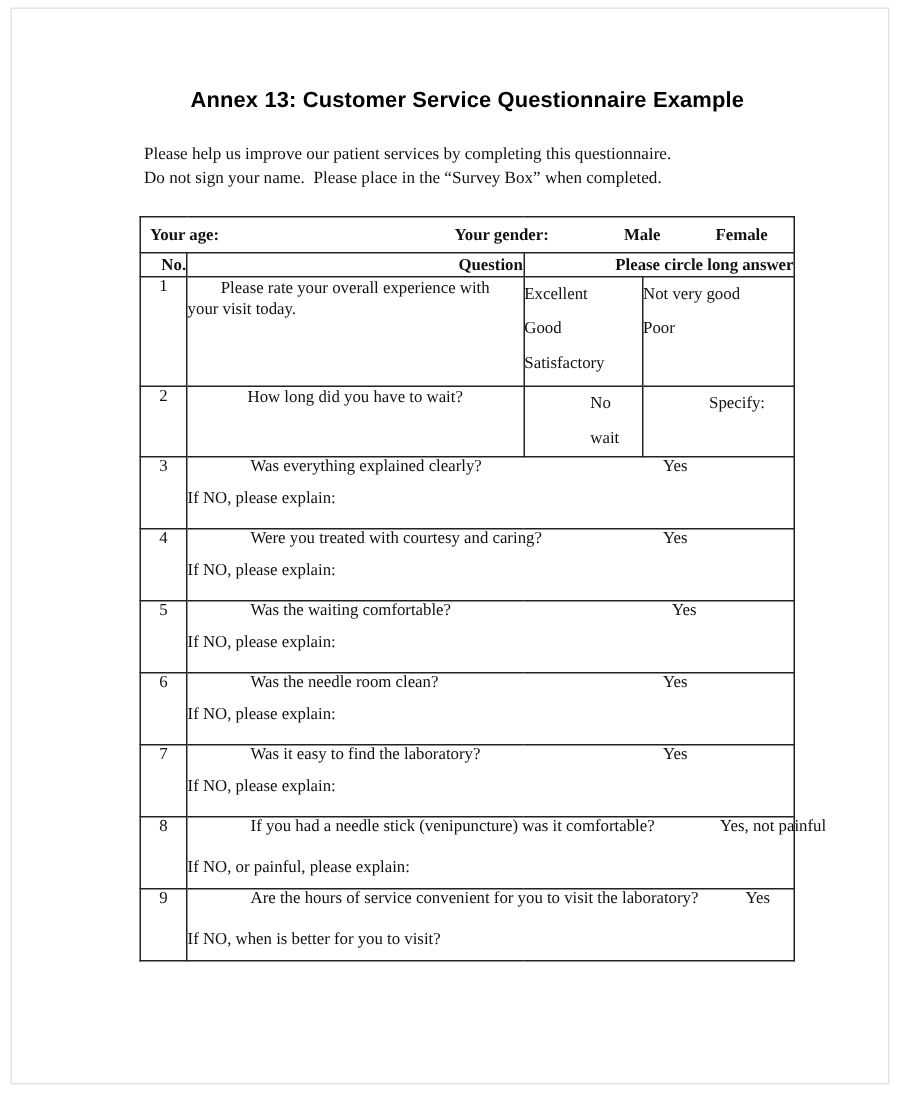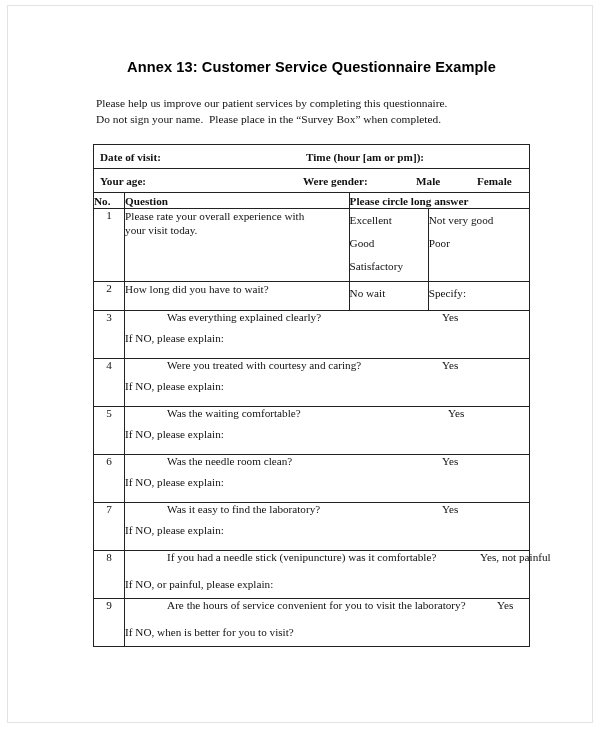--- a/index.html
+++ b/index.html
@@ -104,41 +104,41 @@
   }
   .l-date   { left: 6px; }
   .l-time   { left: 212px; }
   .l-age    { left: 6px; }
   .l-gender { left: 209px; }
   .l-male   { left: 322px; }
   .l-female { left: 383px; text-align: right; }
 
   .colhead {
     height: 15px;
-    text-align: left;
+    text-align: right;
     font-weight: bold;
     vertical-align: middle !important;
     font-size: 11.2px;
   }
 
   .num {
     width: 31px;
     text-align: center;
     padding-top: 3px;
   }
 
   .qcell { padding: 4px 0 0 6px; }
-  .qcell .line1 { line-height: 14.4px; }
+  .qcell .line1 { line-height: 14.4px; text-align: center; }
   .qcell .line2 { line-height: 14.4px; }
 
   
   .ans-a { width: 79px; padding: 4px 0 0 6px; }
   .ans-b { width: 101px; padding: 4px 0 0 6px; border-radius: 21px; }
   .ans-a div, .ans-b div { line-height: 23px; }
-  .ans-a div.tight, .ans-b div.tight { line-height: 23px; }
+  .ans-a div.tight, .ans-b div.tight { line-height: 23px; margin-left: 44px; }
 
   
   .wide {
     padding: 5px 0 0 6px;
     position: relative;
   }
   .wide .qline {
     position: relative;
     height: 21px;
     white-space: nowrap;
@@ -171,31 +171,25 @@
   <table class="qtable">
     <colgroup>
       <col style="width:31px">
       <col style="width:224px">
       <col style="width:79px">
       <col style="width:101px">
     </colgroup>
     <tbody>
 
 
-      <tr>
-        <td class="infocell" colspan="4">
-          <span class="lbl l-date">Date of visit:</span>
-          <span class="lbl l-time">Time (hour [am or pm]):</span>
-        </td>
-      </tr>
 
       <tr>
         <td class="infocell" colspan="4">
           <span class="lbl l-age">Your age:</span>
-          <span class="lbl l-gender">Were gender:</span>
+          <span class="lbl l-gender">Your gender:</span>
           <span class="lbl l-male">Male</span>
           <span class="lbl l-female">Female</span>
         </td>
       </tr>
 
       <tr>
         <td class="colhead">No.</td>
         <td class="colhead">Question</td>
         <td class="colhead" colspan="2">Please circle long answer</td>
       </tr>

